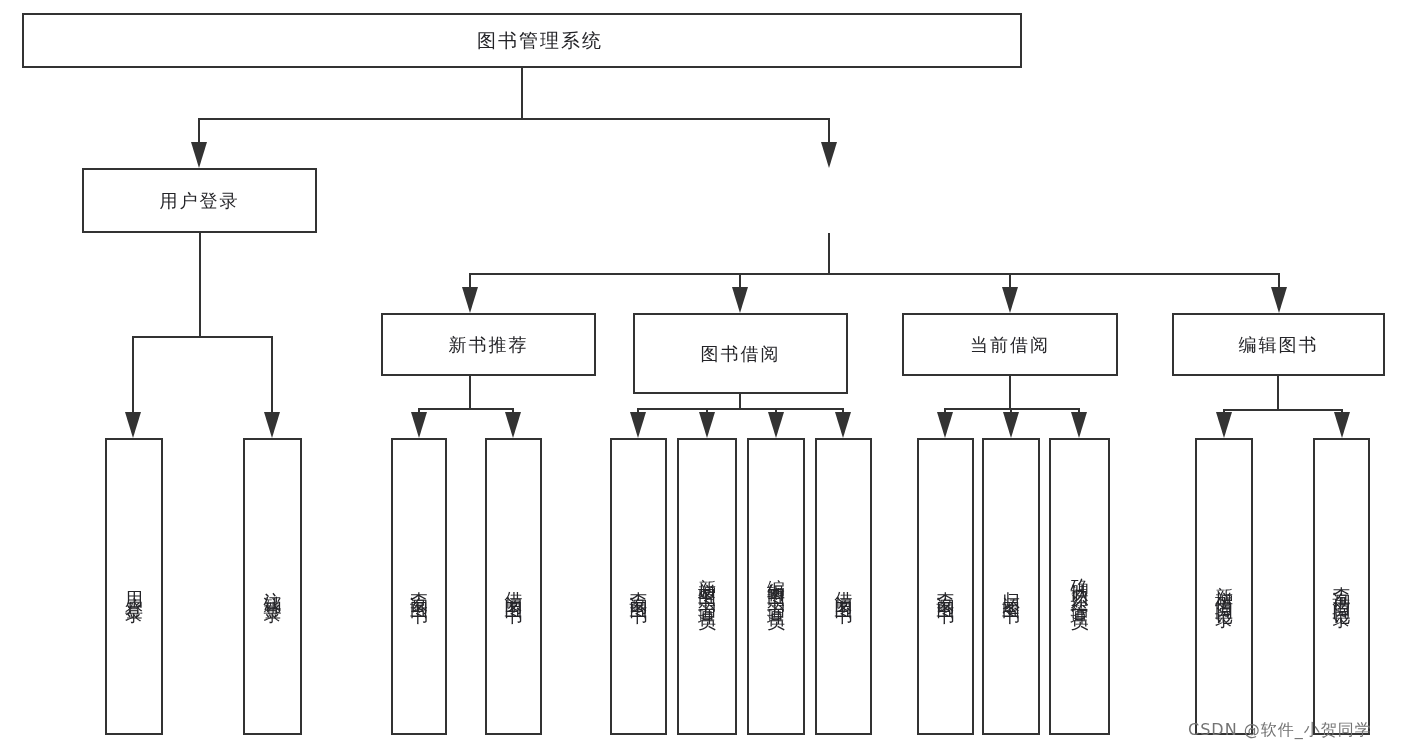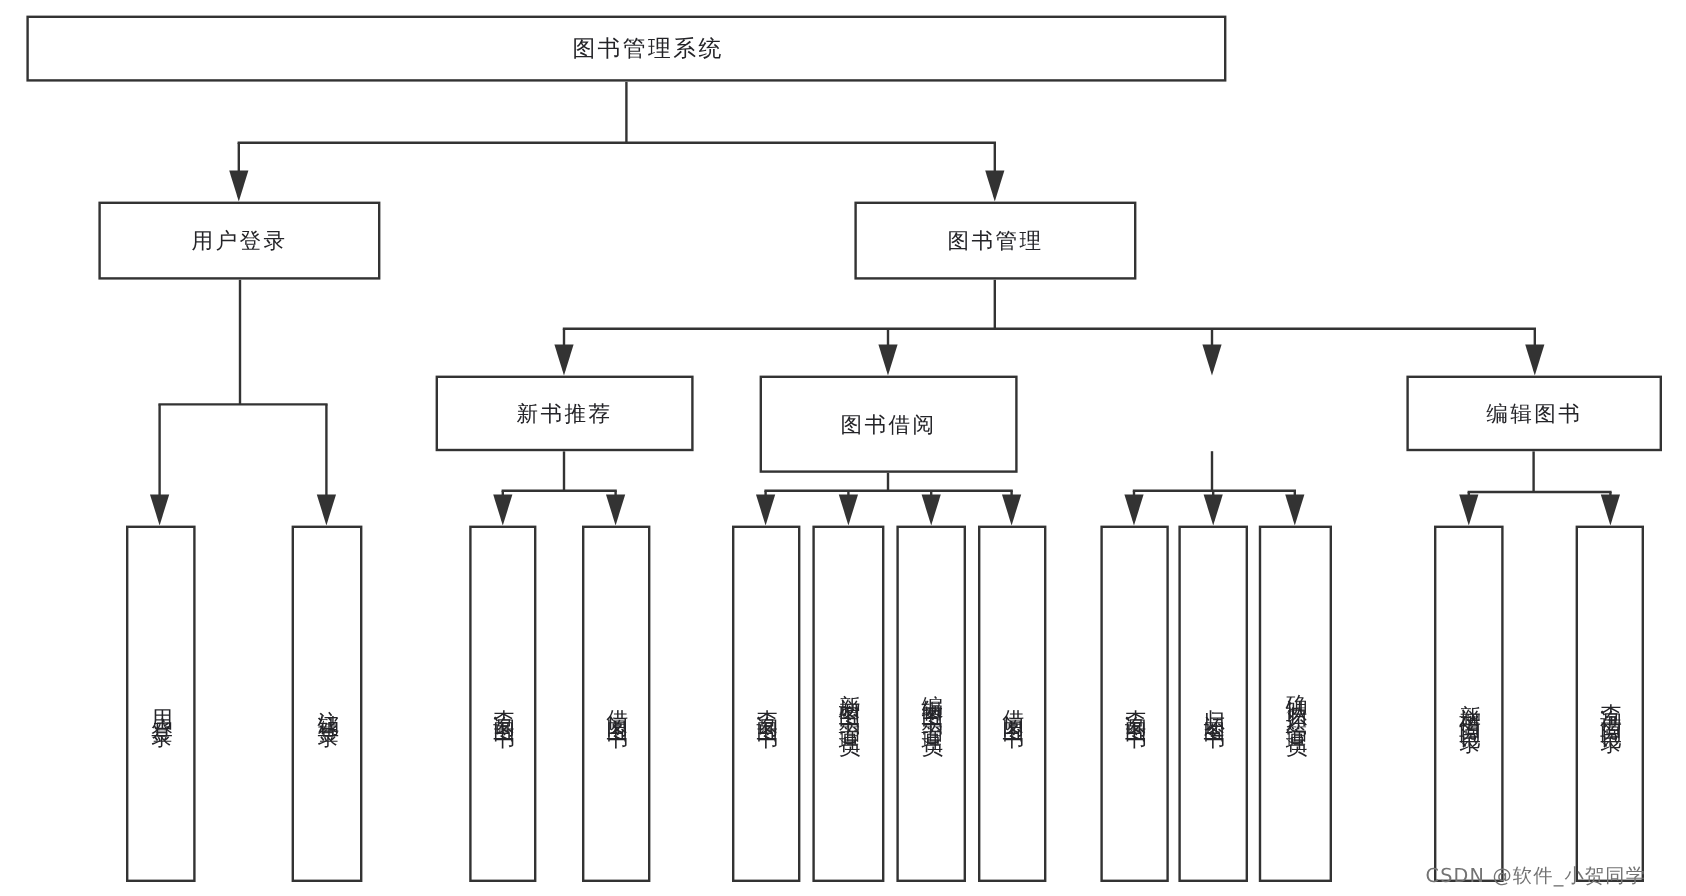--- a/index.html
+++ b/index.html
@@ -42,21 +42,21 @@
     font-size: 18px;
     writing-mode: vertical-rl;
     text-orientation: mixed;
     letter-spacing: 5px;
     line-height: 1;
   }
   
   .root  { left: 22px;  top: 13px;  width: 1000px; height: 55px; padding-left: 36px; }
   .l2a   { left: 82px;  top: 168px; width: 235px;  height: 65px; }
   .l2b   { left: 712px; top: 168px; width: 235px;  height: 65px; }
-  .l3a   { left: 363px; top: 313px; width: 215px;  height: 63px; }
+  .l3a   { left: 381px; top: 313px; width: 215px;  height: 63px; }
   .l3b   { left: 633px; top: 313px; width: 215px;  height: 81px; }
   .l3c   { left: 902px; top: 313px; width: 216px;  height: 63px; }
   .l3d   { left: 1172px;top: 313px; width: 213px;  height: 63px; }
   .leaf  { top: 438px; height: 297px; }
   .f01 { left: 105px;  width: 58px; }
   .f02 { left: 243px;  width: 59px; }
   .f03 { left: 391px;  width: 56px; }
   .f04 { left: 485px;  width: 57px; }
   .f05 { left: 610px;  width: 57px; }
   .f06 { left: 677px;  width: 60px; }
@@ -148,24 +148,24 @@
       <polygon points="1003,412 1019,412 1011,438"></polygon>
       <polygon points="1071,412 1087,412 1079,438"></polygon>
       <polygon points="1216,412 1232,412 1224,438"></polygon>
       <polygon points="1334,412 1350,412 1342,438"></polygon>
     </g>
   </svg>
 
   <div class="node h root">图书管理系统</div>
 
   <div class="node h l2a">用户登录</div>
-  <div class="node h l2b">图书管理</div>
 
   <div class="node h l3a">新书推荐</div>
   <div class="node h l3b">图书借阅</div>
+  <div class="node h l3c">当前借阅</div>
   <div class="node h l3d">编辑图书</div>
 
   <div class="node leaf f01">用户登录</div>
   <div class="node leaf f02">注销登录</div>
   <div class="node leaf f03">查询图书</div>
   <div class="node leaf f04">借阅图书</div>
   <div class="node leaf f05">查询图书</div>
   <div class="node leaf f06">新增图书（管理员）</div>
   <div class="node leaf f07">编辑图书（管理员）</div>
   <div class="node leaf f08">借阅图书</div>

